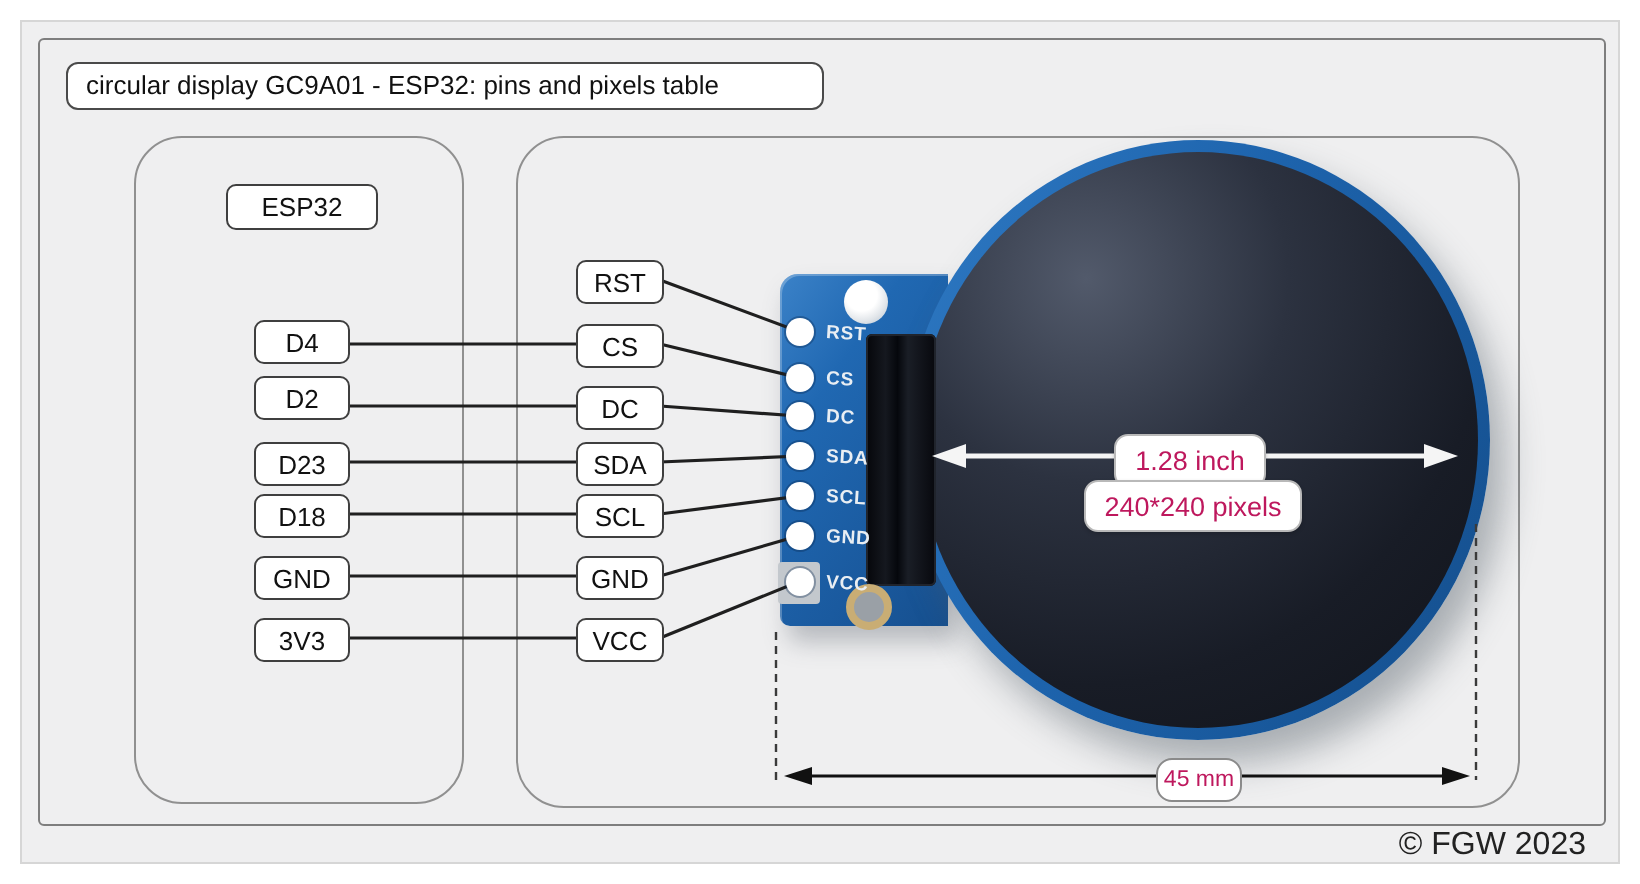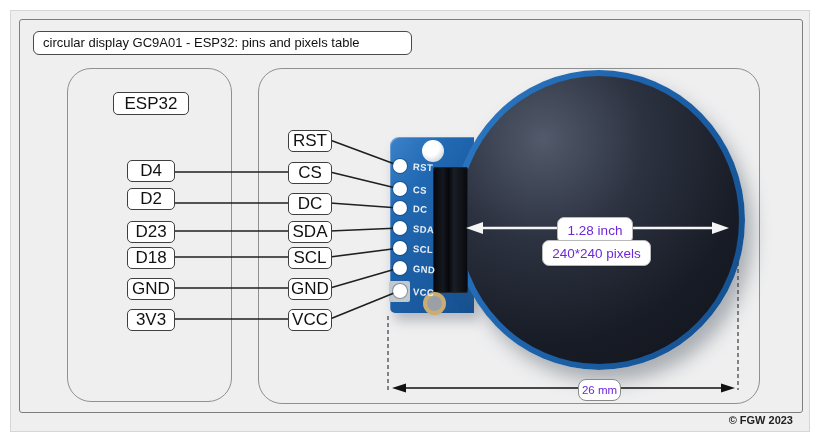--- a/index.html
+++ b/index.html
@@ -29,26 +29,26 @@
   
   .container{
     border:1.4px solid #909090;border-radius:24px;z-index:1;
   }
   .esp32-container{left:67px;top:68px;width:163px;height:332px;}
   .display-container{left:258px;top:68px;width:500px;height:334px;}
   
   .pbox{
     background:#fff;border:1.3px solid #3f3f3f;border-radius:5px;
     display:flex;align-items:center;justify-content:center;
-    font-size:17px;color:#111;z-index:7;
+    font-size:13px;color:#111;z-index:7;
   }
   .note{
     background:#fff;border:1px solid #b9b9b9;border-radius:7px;
     display:flex;align-items:center;justify-content:center;
-    font-size:13.5px;color:#6d28d9;z-index:7;
+    font-size:13.5px;color:#be185d;z-index:7;
     box-shadow:0 1px 2px rgba(0,0,0,0.18);
   }
   
   .photo{z-index:2;}
   .pcb-tab{
     left:390px;top:137px;width:84px;height:176px;
     background:linear-gradient(125deg,#3b82c8 0%,#2068b2 30%,#1a5a9f 70%,#164f8e 100%);
     border-radius:9px 0 0 5px;
     box-shadow:4px 8px 12px rgba(80,90,100,0.35), inset 1px 1px 0 rgba(255,255,255,0.25);
   }
@@ -83,21 +83,21 @@
     transform:rotate(3.5deg);transform-origin:left center;z-index:3;
   }
   .pad-dot{
     width:14px;height:14px;border-radius:50%;background:#ffffff;
     box-shadow:0 0 0 1px rgba(10,40,80,0.35);z-index:6;
   }
   
   .wires{left:0;top:0;z-index:5;pointer-events:none;}
   
   .copyright{
-    right:27px;top:414px;font-size:11px;color:#222;z-index:7;font-weight:bold;
+    right:27px;top:414px;font-size:16px;color:#222;z-index:7;
   }
 </style>
 </head>
 <body>
 
 <div class="abs panel"></div>
 <div class="abs frame"></div>
 
 <div class="abs title-box">circular display GC9A01 - ESP32: pins and pixels table</div>
 
@@ -172,15 +172,15 @@
 <div class="abs pbox" style="left:288px;top:130px;width:42px;height:20px">RST</div>
 <div class="abs pbox" style="left:288px;top:162px;width:42px;height:20px">CS</div>
 <div class="abs pbox" style="left:288px;top:193px;width:42px;height:20px">DC</div>
 <div class="abs pbox" style="left:288px;top:221px;width:42px;height:20px">SDA</div>
 <div class="abs pbox" style="left:288px;top:247px;width:42px;height:20px">SCL</div>
 <div class="abs pbox" style="left:288px;top:278px;width:42px;height:20px">GND</div>
 <div class="abs pbox" style="left:288px;top:309px;width:42px;height:20px">VCC</div>
 
 <div class="abs note" style="left:557px;top:217px;width:74px;height:25px">1.28 inch</div>
 <div class="abs note" style="left:542px;top:240px;width:107px;height:24px">240*240 pixels</div>
-<div class="abs note" style="left:578px;top:379px;width:41px;height:20px;border:1.4px solid #8a8a8a;border-radius:8px;font-size:11.5px;box-shadow:none">26 mm</div>
+<div class="abs note" style="left:578px;top:379px;width:41px;height:20px;border:1.4px solid #8a8a8a;border-radius:8px;font-size:11.5px;box-shadow:none">45 mm</div>
 
 <div class="abs copyright">© FGW 2023</div>
 
 </body></html>

